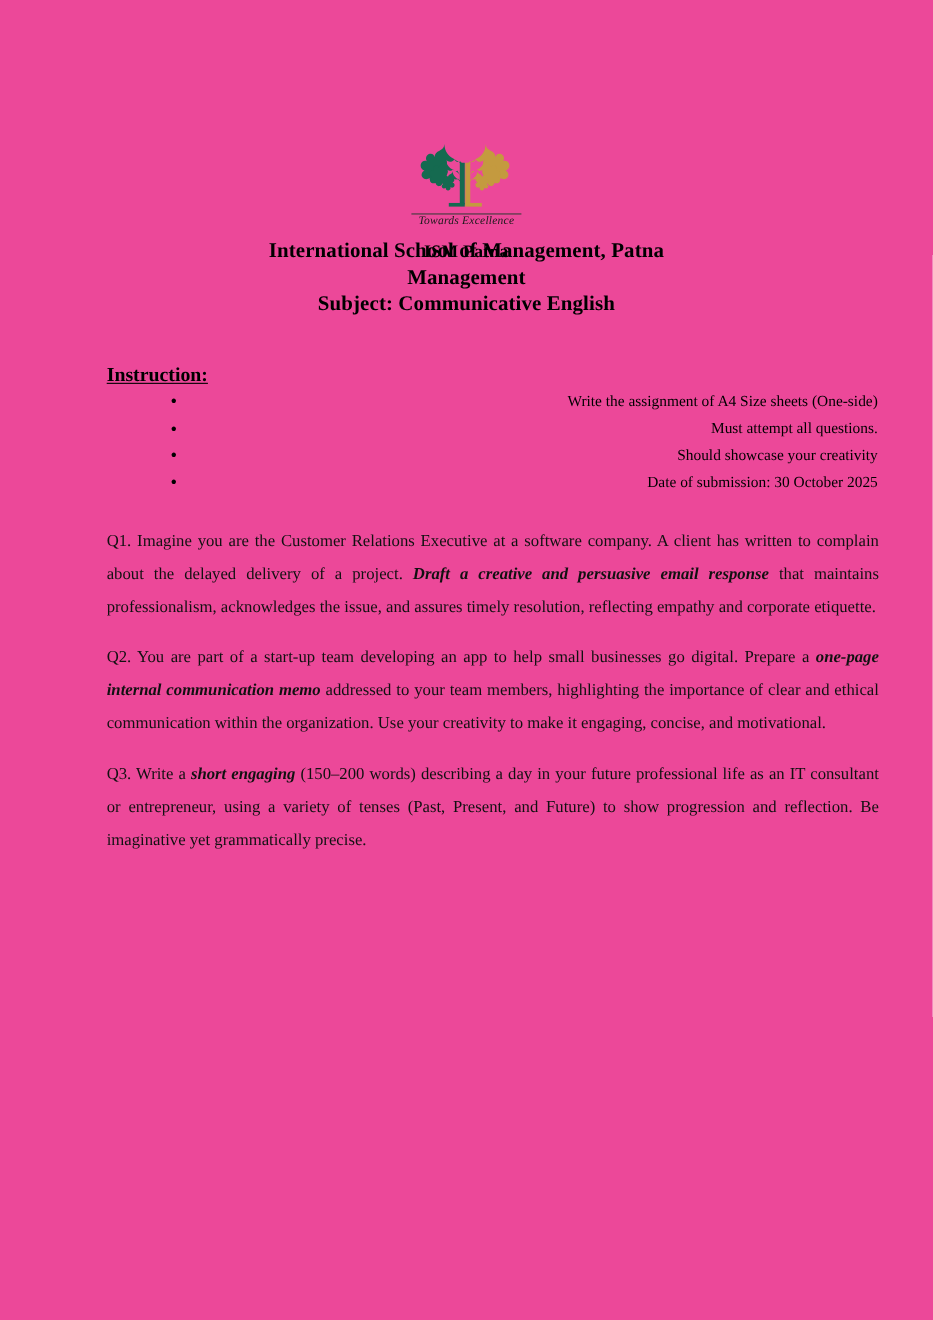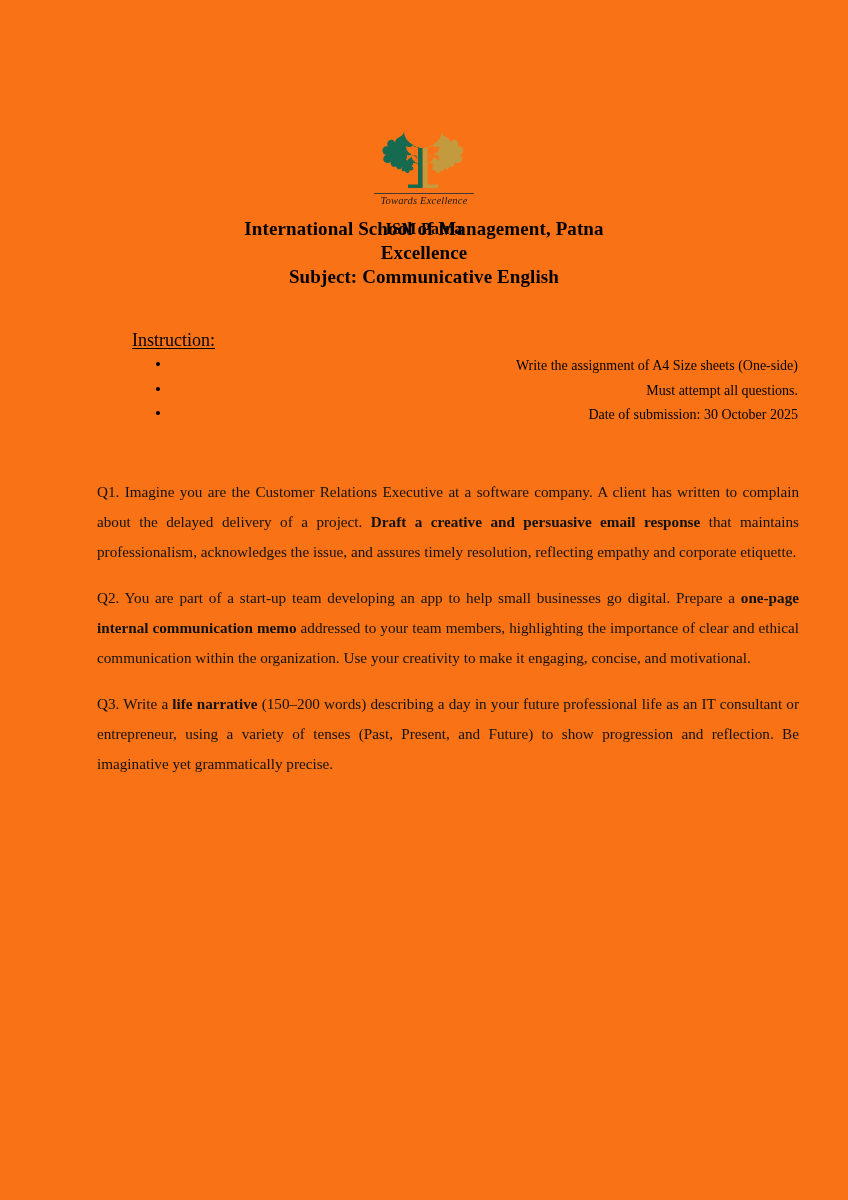--- a/index.html
+++ b/index.html
@@ -4,21 +4,21 @@
 <style>
   html, body {
     margin: 0;
     padding: 0;
     background: #ffffff;
   }
   .page {
     position: relative;
     width: 848px;
     height: 1200px;
-    background: #f97316;
+    background: #ec4899;
     margin: 0 auto;
     overflow: hidden;
     font-family: "Liberation Serif", "DejaVu Serif", serif;
     color: #000000;
   }
 
   
   .logo-block {
     position: absolute;
     top: 112px;
@@ -84,27 +84,26 @@
 
   
   .instruction-block {
     position: absolute;
     top: 329px;
     left: 97px;
     width: 701px;
   }
   .instruction-heading {
     font-family: "Liberation Serif", "DejaVu Serif", serif;
-    font-weight: normal;
+    font-weight: bold;
     font-size: 18px;
     line-height: 22px;
     text-decoration: underline;
     text-underline-offset: 2px;
     display: inline-block;
-    margin-left: 35px;
   }
   .instruction-list {
     list-style: none;
     margin: 3px 0 0 0;
     padding: 0;
   }
   .instruction-list li {
     position: relative;
     padding-left: 80px;
     font-size: 14px;
@@ -132,21 +131,21 @@
     font-size: 15.2px;
     line-height: 30px;
     text-align: justify;
     text-justify: inter-word;
     margin: 0 0 0 0;
     color: #111;
   }
   .question + .question {
     margin-top: 16px;
   }
-  .question b { font-weight: bold; }
+  .question b { font-weight: bold; font-style: italic; }
 </style>
 </head>
 <body>
 
 <div class="page">
 
   <div class="logo-block">
     <div class="logo-mark">
       <svg width="92" height="76" viewBox="0 0 92 76" xmlns="http://www.w3.org/2000/svg" aria-hidden="true">
         <g fill="#156a50">
@@ -167,32 +166,33 @@
     </div>
     <div class="logo-tagline-wrap">
       <div class="logo-rule"></div>
       <div class="logo-tagline">Towards Excellence</div>
       <div class="logo-name">ISM Patna</div>
     </div>
   </div>
 
   <div class="title-block">
     <div class="title-line">International School of Management, Patna</div>
-    <div class="title-line">Excellence</div>
+    <div class="title-line">Management</div>
     <div class="title-line">Subject: Communicative English</div>
   </div>
 
   <div class="instruction-block">
     <div class="instruction-heading">Instruction:</div>
     <ul class="instruction-list">
       <li>Write the assignment of A4 Size sheets (One-side)</li>
       <li>Must attempt all questions.</li>
+      <li>Should showcase your creativity</li>
       <li>Date of submission: 30 October 2025</li>
     </ul>
   </div>
 
   <div class="body-block">
     <p class="question"><span>Q1. Imagine you are the Customer Relations Executive at a software company. A client has written to complain about the delayed delivery of a project. </span><b>Draft a creative and persuasive email response</b><span> that maintains professionalism, acknowledges the issue, and assures timely resolution, reflecting empathy and corporate etiquette.</span></p>
     <p class="question"><span>Q2. You are part of a start-up team developing an app to help small businesses go digital. Prepare a </span><b>one-page internal communication memo</b><span> addressed to your team members, highlighting the importance of clear and ethical communication within the organization. Use your creativity to make it engaging, concise, and motivational.</span></p>
-    <p class="question"><span>Q3. Write a </span><b>life narrative</b><span> (150–200 words) describing a day in your future professional life as an IT consultant or entrepreneur, using a variety of tenses (Past, Present, and Future) to show progression and reflection. Be imaginative yet grammatically precise.</span></p>
+    <p class="question"><span>Q3. Write a </span><b>short engaging</b><span> (150–200 words) describing a day in your future professional life as an IT consultant or entrepreneur, using a variety of tenses (Past, Present, and Future) to show progression and reflection. Be imaginative yet grammatically precise.</span></p>
   </div>
 
 </div>
 
 </body></html>

